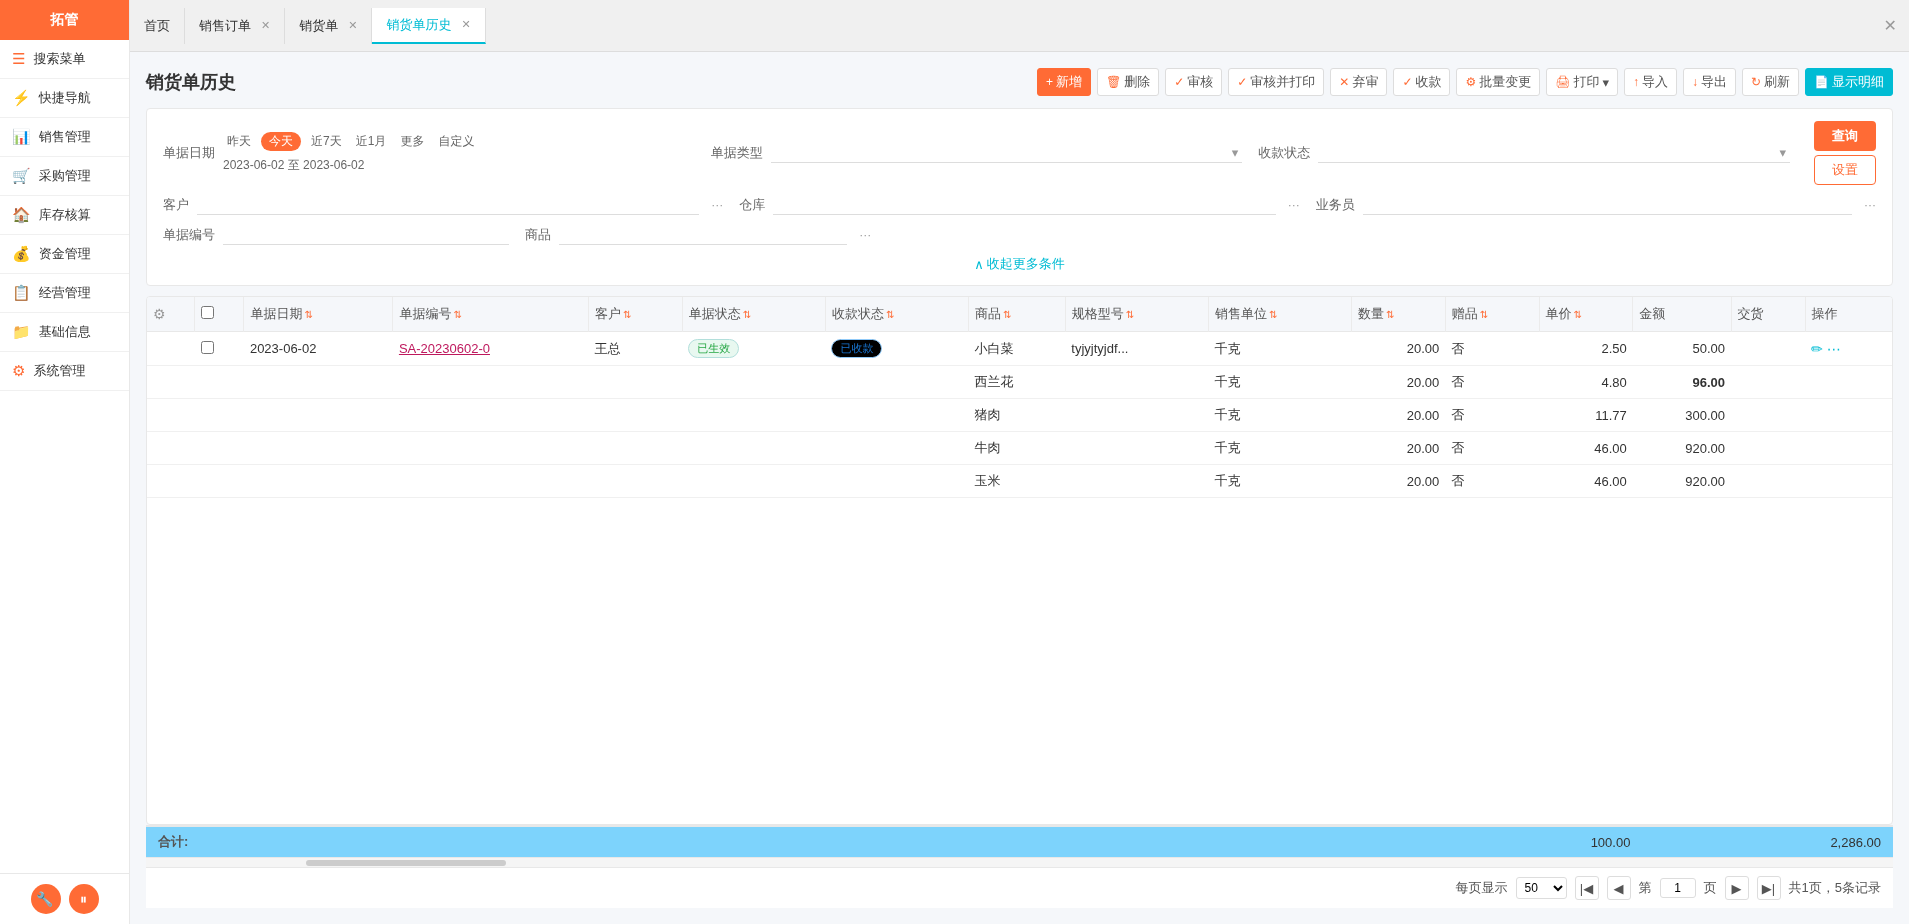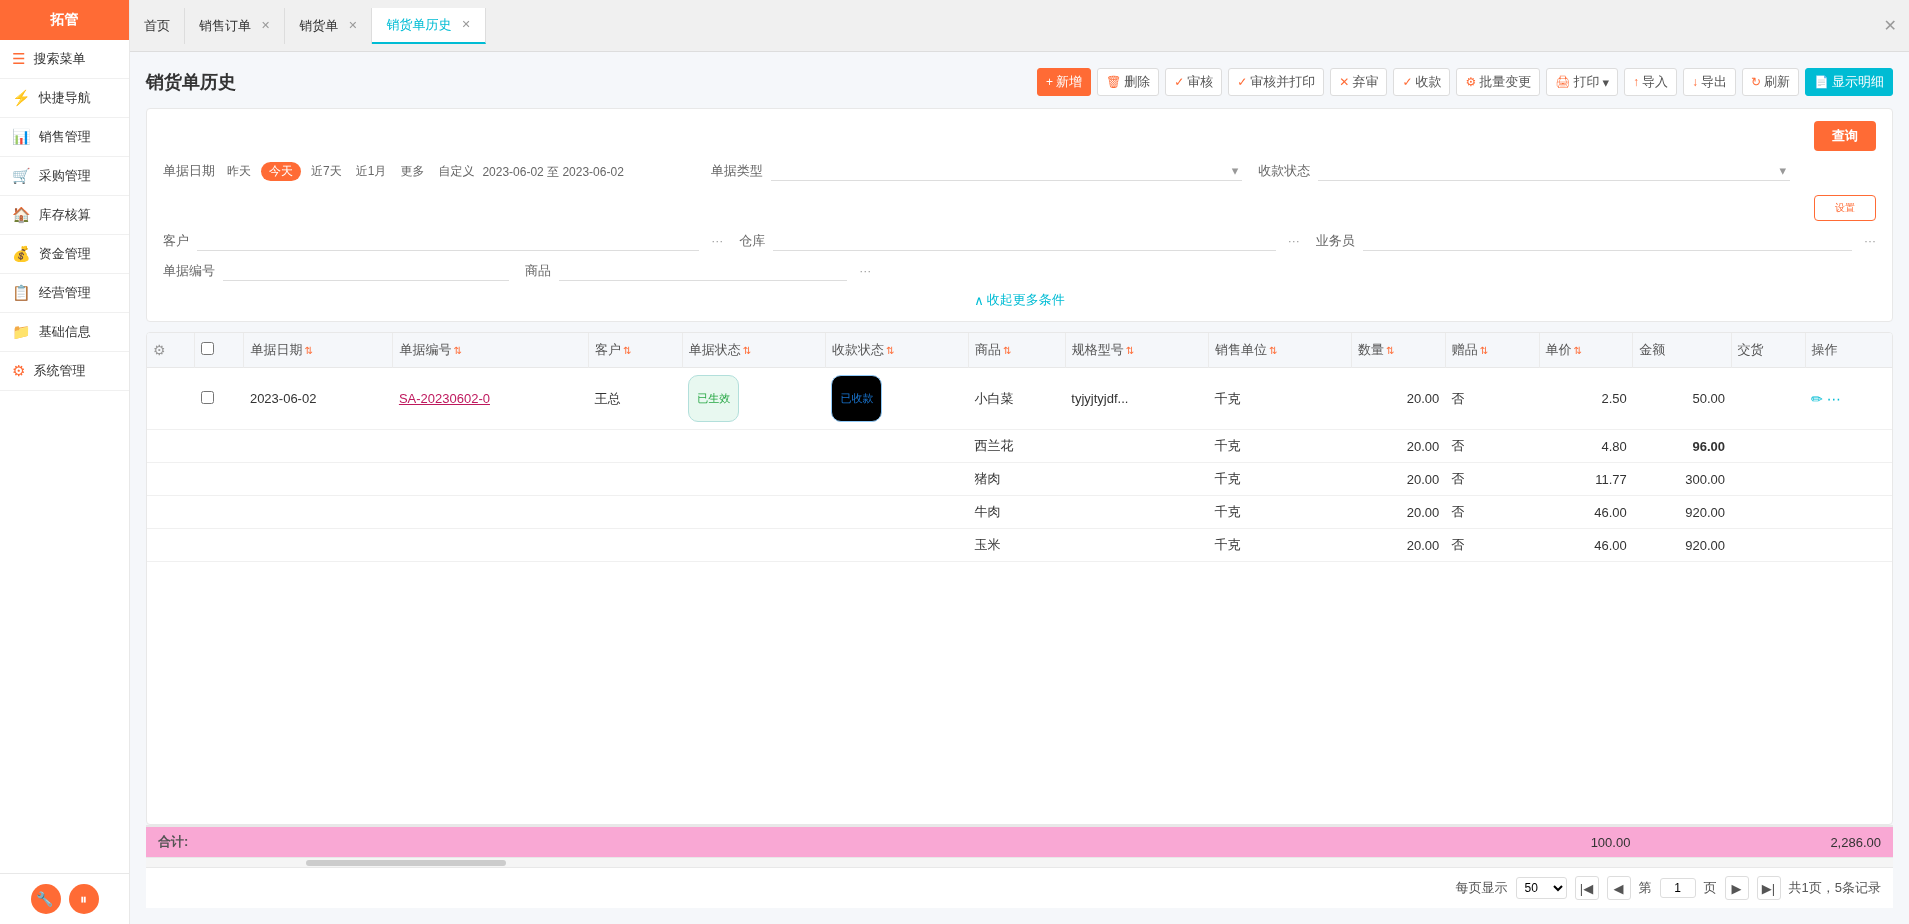--- a/index.html
+++ b/index.html
@@ -161,21 +161,21 @@
     .filter-input {
       flex: 1;
       border: none;
       border-bottom: 1px solid #ddd;
       padding: 2px 4px;
       font-size: 13px;
       color: #333;
       outline: none;
       background: transparent;
     }
-    .date-group { display: flex; flex-direction: row; gap: 4px; flex: 1; }
+    .date-group { display: flex; flex-direction: column; gap: 4px; flex: 1; }
     .date-tabs { display: flex; gap: 6px; align-items: center; }
     .date-tab {
       font-size: 12px;
       color: #666;
       cursor: pointer;
       padding: 1px 4px;
       border-radius: 2px;
     }
     .date-tab.active {
       background: #ff6b35;
@@ -225,23 +225,22 @@
       font-size: 13px;
       cursor: pointer;
       font-weight: bold;
     }
     .set-btn {
       background: #fff;
       color: #ff6b35;
       border: 1px solid #ff6b35;
       border-radius: 4px;
       padding: 5px 14px;
-      font-size: 10px;
-      cursor: pointer;
-      margin-top: 40px;
+      font-size: 13px;
+      cursor: pointer;
     }
 
     
     .table-container {
       background: #fff;
       border: 1px solid #e8e8e8;
       border-radius: 4px;
       flex: 1;
       overflow: auto;
     }
@@ -267,38 +266,38 @@
       border-bottom: 1px solid #f0f0f0;
     }
     tbody td {
       padding: 7px 6px;
       color: #333;
       white-space: nowrap;
     }
     .col-sort { color: #ff6b35; font-size: 10px; margin-left: 2px; }
     .badge {
       display: inline-block;
-      padding: 15px 8px;
+      padding: 1px 8px;
       border-radius: 10px;
       font-size: 11px;
     }
     .badge-green { background: #e8f8f0; color: #28a745; border: 1px solid #b2dfdb; }
     .badge-blue { background: #000000; color: #1976d2; border: 1px solid #90caf9; }
     .gear-icon { font-size: 14px; color: #999; cursor: pointer; }
     .action-btn {
       font-size: 14px;
       color: #00bcd4;
       cursor: pointer;
       margin-right: 4px;
     }
     .row-link { color: #be185d; cursor: pointer; text-decoration: underline; margin-top: 16px; }
 
     
     .table-footer {
-      background: #f9a8d4;
+      background: #7dd3fc;
       border-top: 2px solid #e8e8e8;
       display: flex;
       align-items: center;
       padding: 6px 12px;
       font-size: 13px;
       color: #333;
       flex-shrink: 0;
     }
     .footer-label { color: #555; font-weight: bold; margin-right: 16px; }
     .footer-spacer { flex: 1; }

